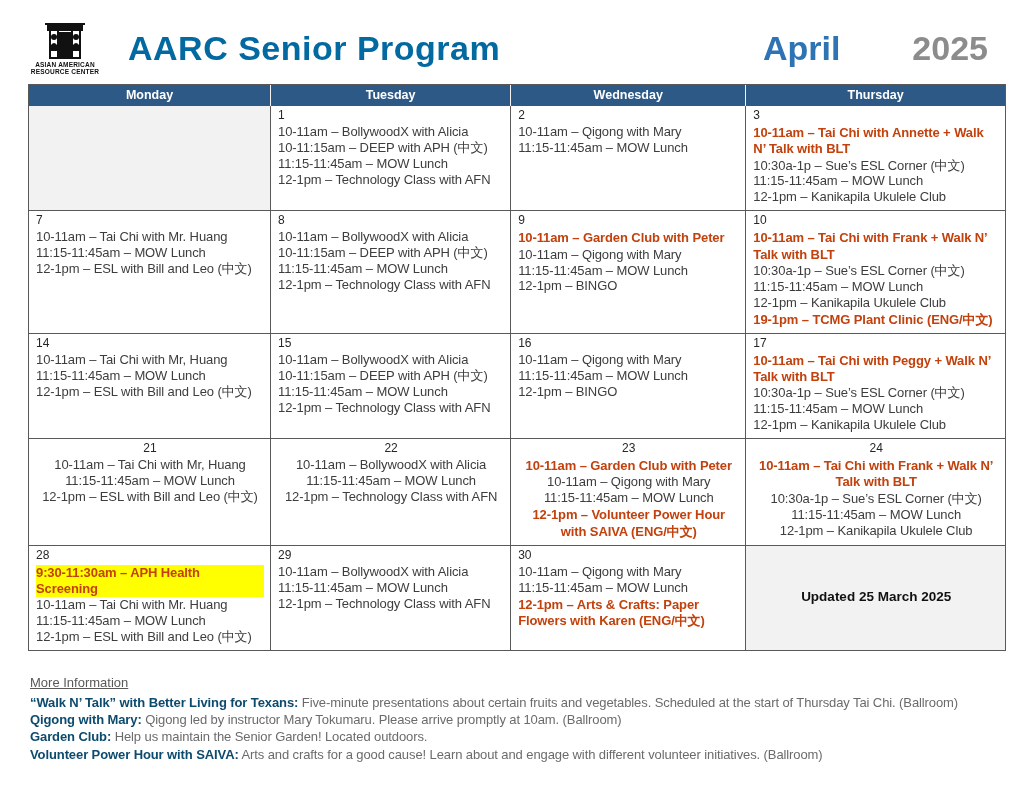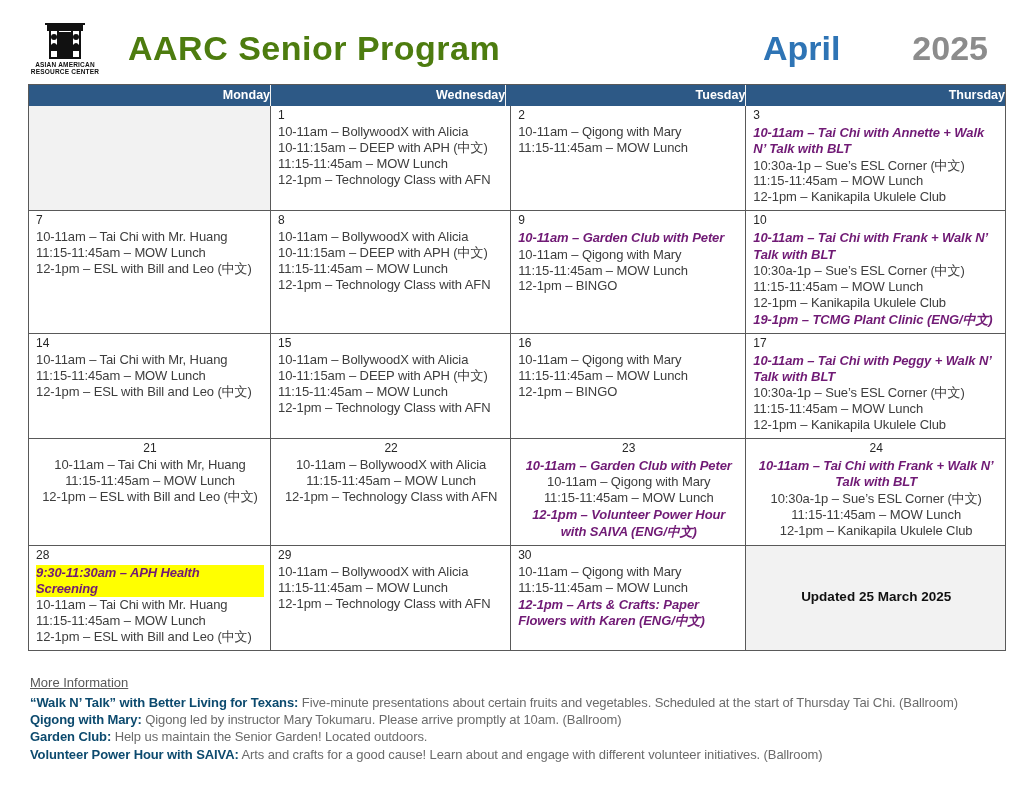--- a/index.html
+++ b/index.html
@@ -5,44 +5,44 @@
   * { margin:0; padding:0; box-sizing:border-box; }
   html,body { width:1024px; height:791px; background:#ffffff; font-family:"Liberation Sans", sans-serif; overflow:hidden; }
 
   .page { width:1024px; height:791px; position:relative; padding:14px 18px 0 28px; }
 
   
   .header { display:flex; align-items:center; height:68px; margin-bottom:2px; }
   .logo { width:62px; display:flex; flex-direction:column; align-items:center; margin-left:6px; }
   .logo svg { display:block; }
   .logo-text { font-size:6.5px; font-weight:bold; color:#111; letter-spacing:0.2px; line-height:1.1; text-align:center; white-space:nowrap; }
-  .title { font-size:34px; font-weight:bold; color:#4d7c0f; margin-left:32px; letter-spacing:0.5px; }
+  .title { font-size:34px; font-weight:bold; color:#0369a1; margin-left:32px; letter-spacing:0.5px; }
   .month { font-size:34px; font-weight:bold; color:#2E74B5; margin-left:auto; }
   .year  { font-size:34px; font-weight:bold; color:#8C8C8C; margin-left:72px; margin-right:18px; }
 
   
   .calendar { width:978px; border:1px solid #595959; }
   .cal-header { display:flex; background:#2D5986; }
-  .cal-header .day { color:#fff; font-weight:bold; font-size:12.5px; text-align:right; padding:3px 0 4px 0; border-right:1px solid #f2f2f2; }
+  .cal-header .day { color:#fff; font-weight:bold; font-size:12.5px; text-align:center; padding:3px 0 4px 0; border-right:1px solid #f2f2f2; }
   .cal-header .day:last-child { border-right:none; }
   .col-0 { width:24.8%; } .col-1 { width:24.6%; } .col-2 { width:24.1%; } .col-3 { width:26.5%; }
 
   .cal-row { display:flex; border-top:1px solid #595959; }
   .cal-row:first-of-type { border-top:none; }
   .cal-cell { padding:2px 6px 4px 7px; border-right:1px solid #595959; background:#fff; }
   .cal-cell:last-child { border-right:none; }
   .cal-cell.empty, .cal-cell.note-cell { background:#F2F2F2; }
   .cal-row:nth-child(1) .cal-cell { min-height:101px; }
   .cal-row:nth-child(2) .cal-cell { min-height:121px; }
   .cal-row:nth-child(3) .cal-cell { min-height:101px; }
   .cal-row:nth-child(4) .cal-cell { min-height:101px;text-align:center; }
   .cal-row:nth-child(5) .cal-cell { min-height:92px; }
   .cal-date { font-size:12px; color:#262626; margin-bottom:3px; }
   .cal-event { font-size:13px; color:#3D3D3D; line-height:1.15; margin-bottom:1px; letter-spacing:-0.1px; }
-  .cal-event.bold { font-weight:bold; color:#701a75; line-height:1.25;font-style:italic; }
+  .cal-event.bold { font-weight:bold; color:#c2410c; line-height:1.25; }
   .cal-event.highlight { background:#FFFF00; width:fit-content; }
   .cal-cell.note-cell { display:flex; align-items:center; justify-content:center; }
   .cal-note { font-size:13.5px; font-weight:bold; color:#111; text-align:center; }
 
   
   .footer { margin-top:24px; margin-left:2px; width:980px; }
   .footer-heading { font-size:13px; color:#595959; text-decoration:underline; margin-bottom:4px; }
   .footer-note { font-size:13px; color:#6B6B6B; line-height:1.32; letter-spacing:-0.1px; }
   .footer-note .lead { font-weight:bold; color:#0c4a6e; }
 </style>
@@ -72,22 +72,22 @@
       <div class="logo-text">RESOURCE CENTER</div>
     </div>
     <div class="title">AARC Senior Program</div>
     <div class="month">April</div>
     <div class="year">2025</div>
   </div>
 
   <div class="calendar">
     <div class="cal-header">
       <div class="day col-0">Monday</div>
+      <div class="day col-1">Tuesday</div>
       <div class="day col-2">Wednesday</div>
-      <div class="day col-1">Tuesday</div>
       <div class="day col-3">Thursday</div>
     </div>
     <div>
         <div class="cal-row">
           <div class="cal-cell col-0 empty"></div>
           <div class="cal-cell col-1">
             <div class="cal-date">1</div>
             <div class="cal-event">10-11am – BollywoodX with Alicia</div>
             <div class="cal-event">10-11:15am – DEEP with APH (中文)</div>
             <div class="cal-event">11:15-11:45am – MOW Lunch</div>

